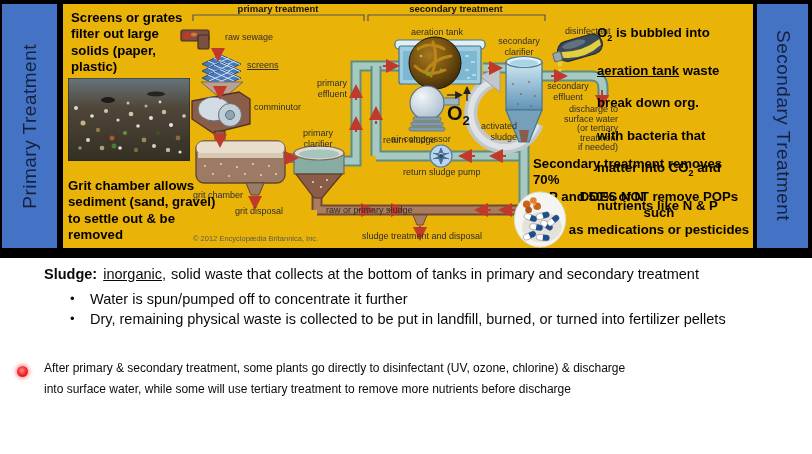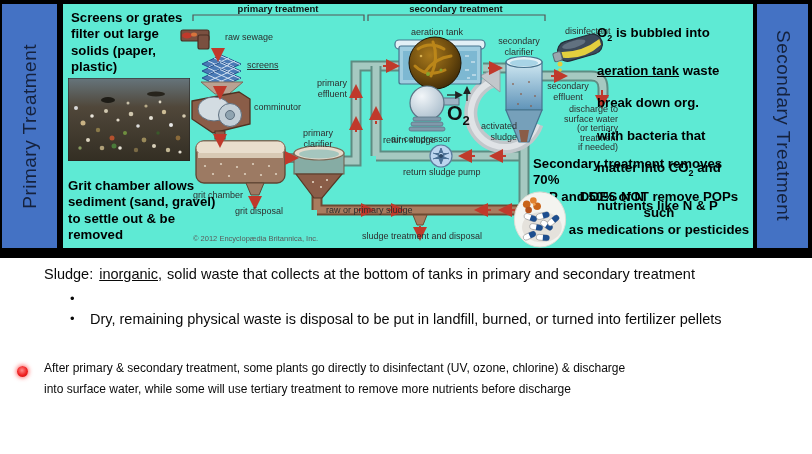--- a/index.html
+++ b/index.html
@@ -7,21 +7,21 @@
          font-family:"Liberation Sans",sans-serif;}
   
   .top-section{position:absolute;left:0;top:0;width:812px;height:258px;background:#000;}
   .bar{position:absolute;top:4px;height:244px;background:#4472C4;display:flex;
        align-items:center;justify-content:center;}
   .bar-left{left:2px;width:55px;}
   .bar-right{left:757px;width:51px;}
   .bar-text{color:#15223d;font-size:19px;letter-spacing:.5px;writing-mode:vertical-rl;
             white-space:nowrap;}
   .bar-left .bar-text{transform:rotate(180deg);}
-  .panel{position:absolute;left:63px;top:4px;width:690px;height:244px;background:#5eead4;}
+  .panel{position:absolute;left:63px;top:4px;width:690px;height:244px;background:#eab308;}
   .panel > *{position:absolute;}
   
   .note{font-size:13.2px;line-height:16.3px;font-weight:600;color:#000;white-space:pre-line;}
   .note-screens{left:8px;top:6px;width:150px;}
   .note-grit{left:5px;top:174px;width:160px;}
   .note-o2{left:534px;top:5px;width:152px;}
   .note-secondary{left:470px;top:152px;width:215px;}
   .note-pops{left:505px;top:185px;width:182px;text-align:center;}
   .note sub{font-size:9px;}
   .ul{text-decoration:underline;}
@@ -34,21 +34,21 @@
   .copyright{font-size:7.5px;color:#5a5a5a;}
   .o2big{font-size:20px;font-weight:bold;color:#111;}
   .o2big sub{font-size:13px;}
   .diagram-svg{left:0;top:0;}
   .photo{display:block;}
   
   .bottom-section{position:absolute;left:0;top:258px;width:812px;height:196px;background:#fff;
                   color:#0a0a0a;}
   .bottom-section > *{position:absolute;}
   .sludge-line{left:44px;top:6px;width:740px;font-size:14.5px;line-height:20px;}
-  .sludge-bold{font-weight:normal;margin-right:6px;text-align:right;}
+  .sludge-bold{font-weight:bold;margin-right:6px;text-align:right;}
   .sludge-ul{text-decoration:underline;margin-right:5px;}
   .bullet-row{left:70px;width:720px;font-size:14.5px;line-height:20px;display:flex;}
   .bullet-dot{width:20px;flex:0 0 20px;font-size:13px;}
   .b1{top:31px;} .b2{top:51px;}
   .laser-dot{left:17px;top:108px;width:11px;height:11px;border-radius:50%;
              background:radial-gradient(circle at 45% 40%, #ff8a8a 0%, #ef2020 55%, #c30e0e 100%);
              box-shadow:0 0 4px 1px rgba(255,40,40,.65);}
   .laser-para{left:44px;top:100px;width:716px;font-size:12px;line-height:21px;white-space:pre-line;}
 </style>
 </head>
@@ -410,23 +410,24 @@
       <span class="bar-text">Secondary Treatment</span>
     </div>
   </div>
 
   <div class="bottom-section">
     <div class="sludge-line">
       <span class="sludge-bold">Sludge:</span><span class="sludge-ul">inorganic,</span><span>solid waste that collects at the bottom of tanks in primary and secondary treatment</span>
     </div>
     <div class="bullet-row b1">
       <span class="bullet-dot">•</span>
+      <span>Water is spun/pumped off to concentrate it further</span>
     </div>
     <div class="bullet-row b2">
       <span class="bullet-dot">•</span>
-      <span>Dry, remaining physical waste is disposal to be put in landfill, burned, or turned into fertilizer pellets</span>
+      <span>Dry, remaining physical waste is collected to be put in landfill, burned, or turned into fertilizer pellets</span>
     </div>
     <div class="laser-dot"></div>
     <div class="laser-para">After primary &amp; secondary treatment, some plants go directly to disinfectant (UV, ozone, chlorine) &amp; discharge
 into surface water, while some will use tertiary treatment to remove more nutrients before discharge</div>
   </div>
 
 </div>
 
 </body></html>

